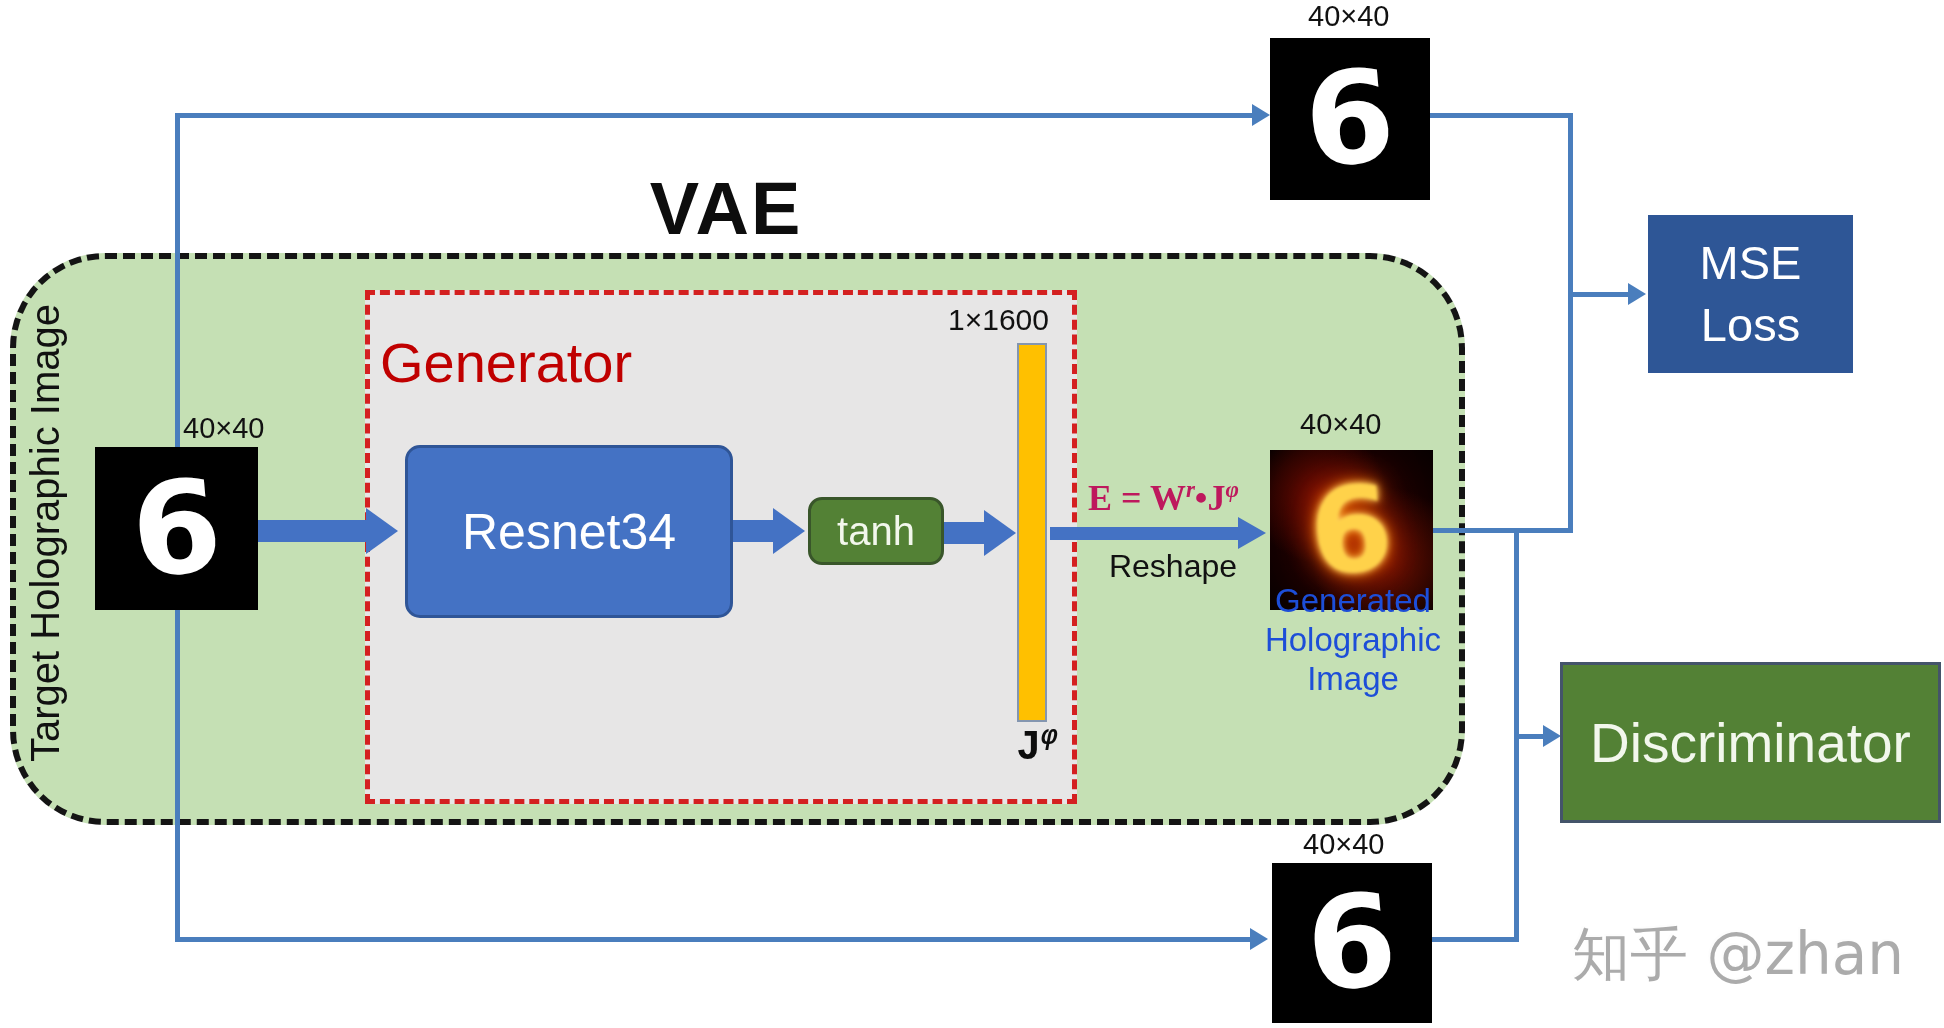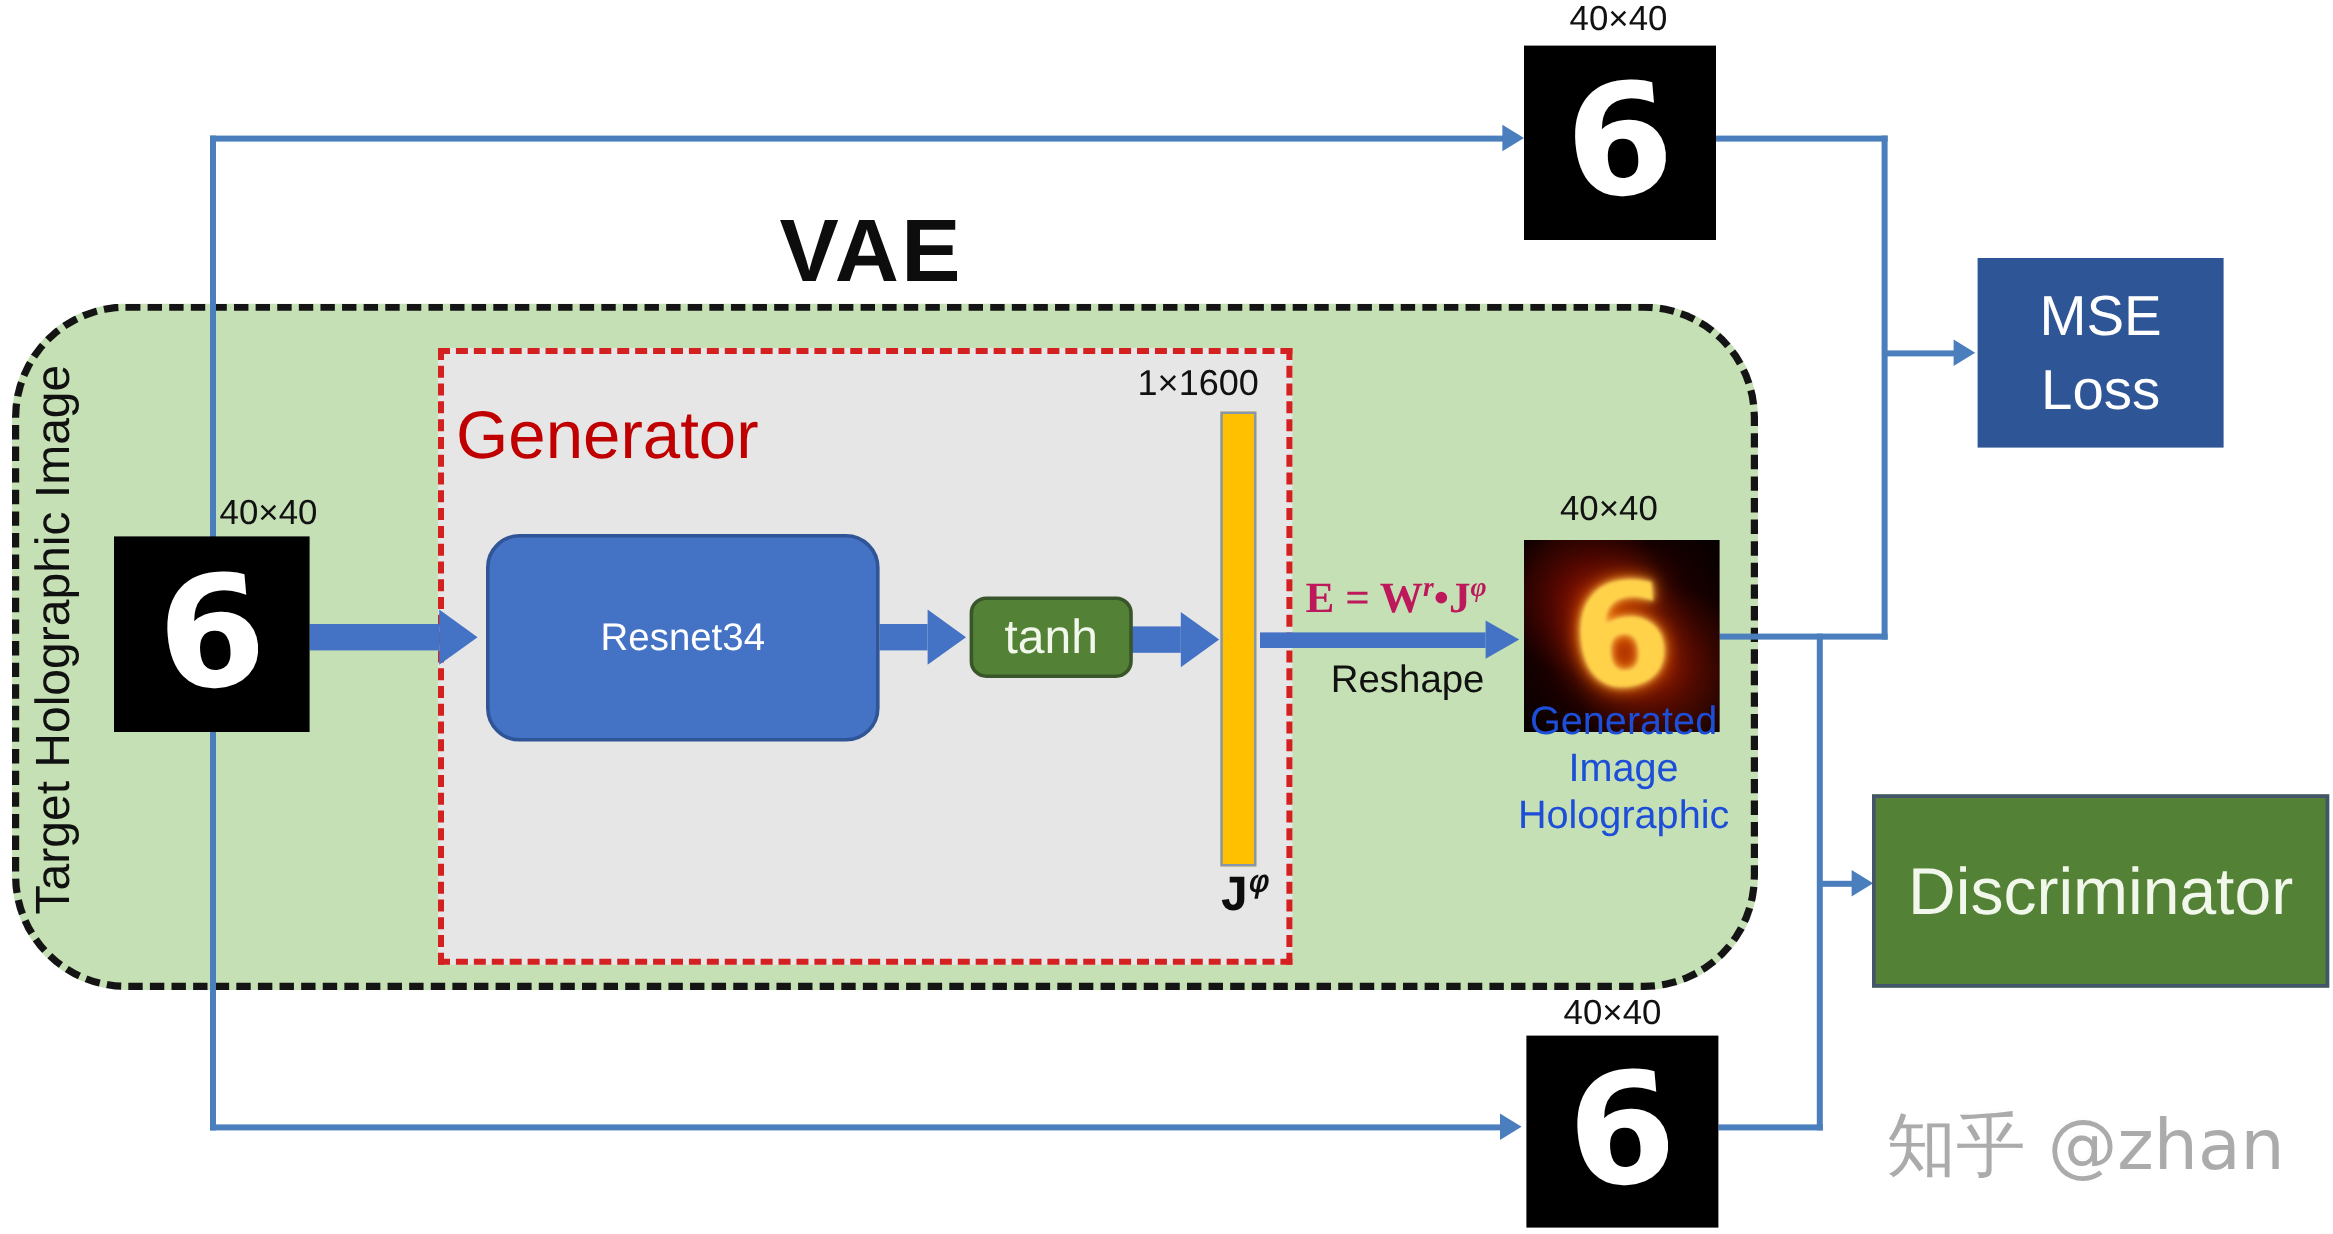--- a/index.html
+++ b/index.html
@@ -55,23 +55,23 @@
     color:#ffd24a;transform:rotate(-5deg);filter:blur(1.4px);
     text-shadow:0 0 6px #ffe27a,0 0 14px #ff8c00,0 0 30px #d43d00,0 0 44px #8c1500;
   }
   .holo-caption{
     position:absolute;left:1248px;top:581px;width:210px;z-index:4;
     text-align:center;font-size:33px;line-height:39px;color:#1d4ed8;
   }
   
   .resnet-box{
     position:absolute;left:405px;top:445px;width:322px;height:167px;z-index:3;
-    background:var(--accent-blue,#4472C4);border:3px solid #2F5597;border-radius:28px;
+    background:var(--accent-blue,#4472C4);border:3px solid #2F5597;border-radius:15px;
     display:flex;align-items:center;justify-content:center;
-    color:#fff;font-size:32px;
+    color:#fff;font-size:50px;
   }
   .tanh-box{
     position:absolute;left:808px;top:497px;width:130px;height:62px;z-index:3;
     background:var(--green-block,#538135);border:3px solid #39562a;border-radius:14px;
     display:flex;align-items:center;justify-content:center;color:#f2f7ec;font-size:40px;
   }
   .latent-bar{
     position:absolute;left:1017px;top:343px;width:26px;height:375px;z-index:3;
     background:var(--latent-orange,#FFC000);border:2px solid #8496b0;
   }
@@ -183,22 +183,22 @@
 
   <div class="formula"><span>E</span><span> = </span><span>W</span><sup>r</sup><span>•</span><span>J</span><sup>φ</sup></div>
   <div class="reshape-label">Reshape</div>
 
   <div class="size-label" style="left:1300px;top:408px;">40×40</div>
   <div class="holo-img">
     <span class="glyph">6</span>
   </div>
   <div class="holo-caption">
     <div>Generated</div>
+    <div>Holographic</div>
     <div>Image</div>
-    <div>Holographic</div>
   </div>
 
   <div class="size-label" style="left:1303px;top:828px;">40×40</div>
   <div class="digit-img" style="left:1272px;top:863px;width:160px;height:160px;">
     <span class="glyph">6</span>
   </div>
 
   <div class="mse-box">
     <div>MSE</div>
     <div>Loss</div>

